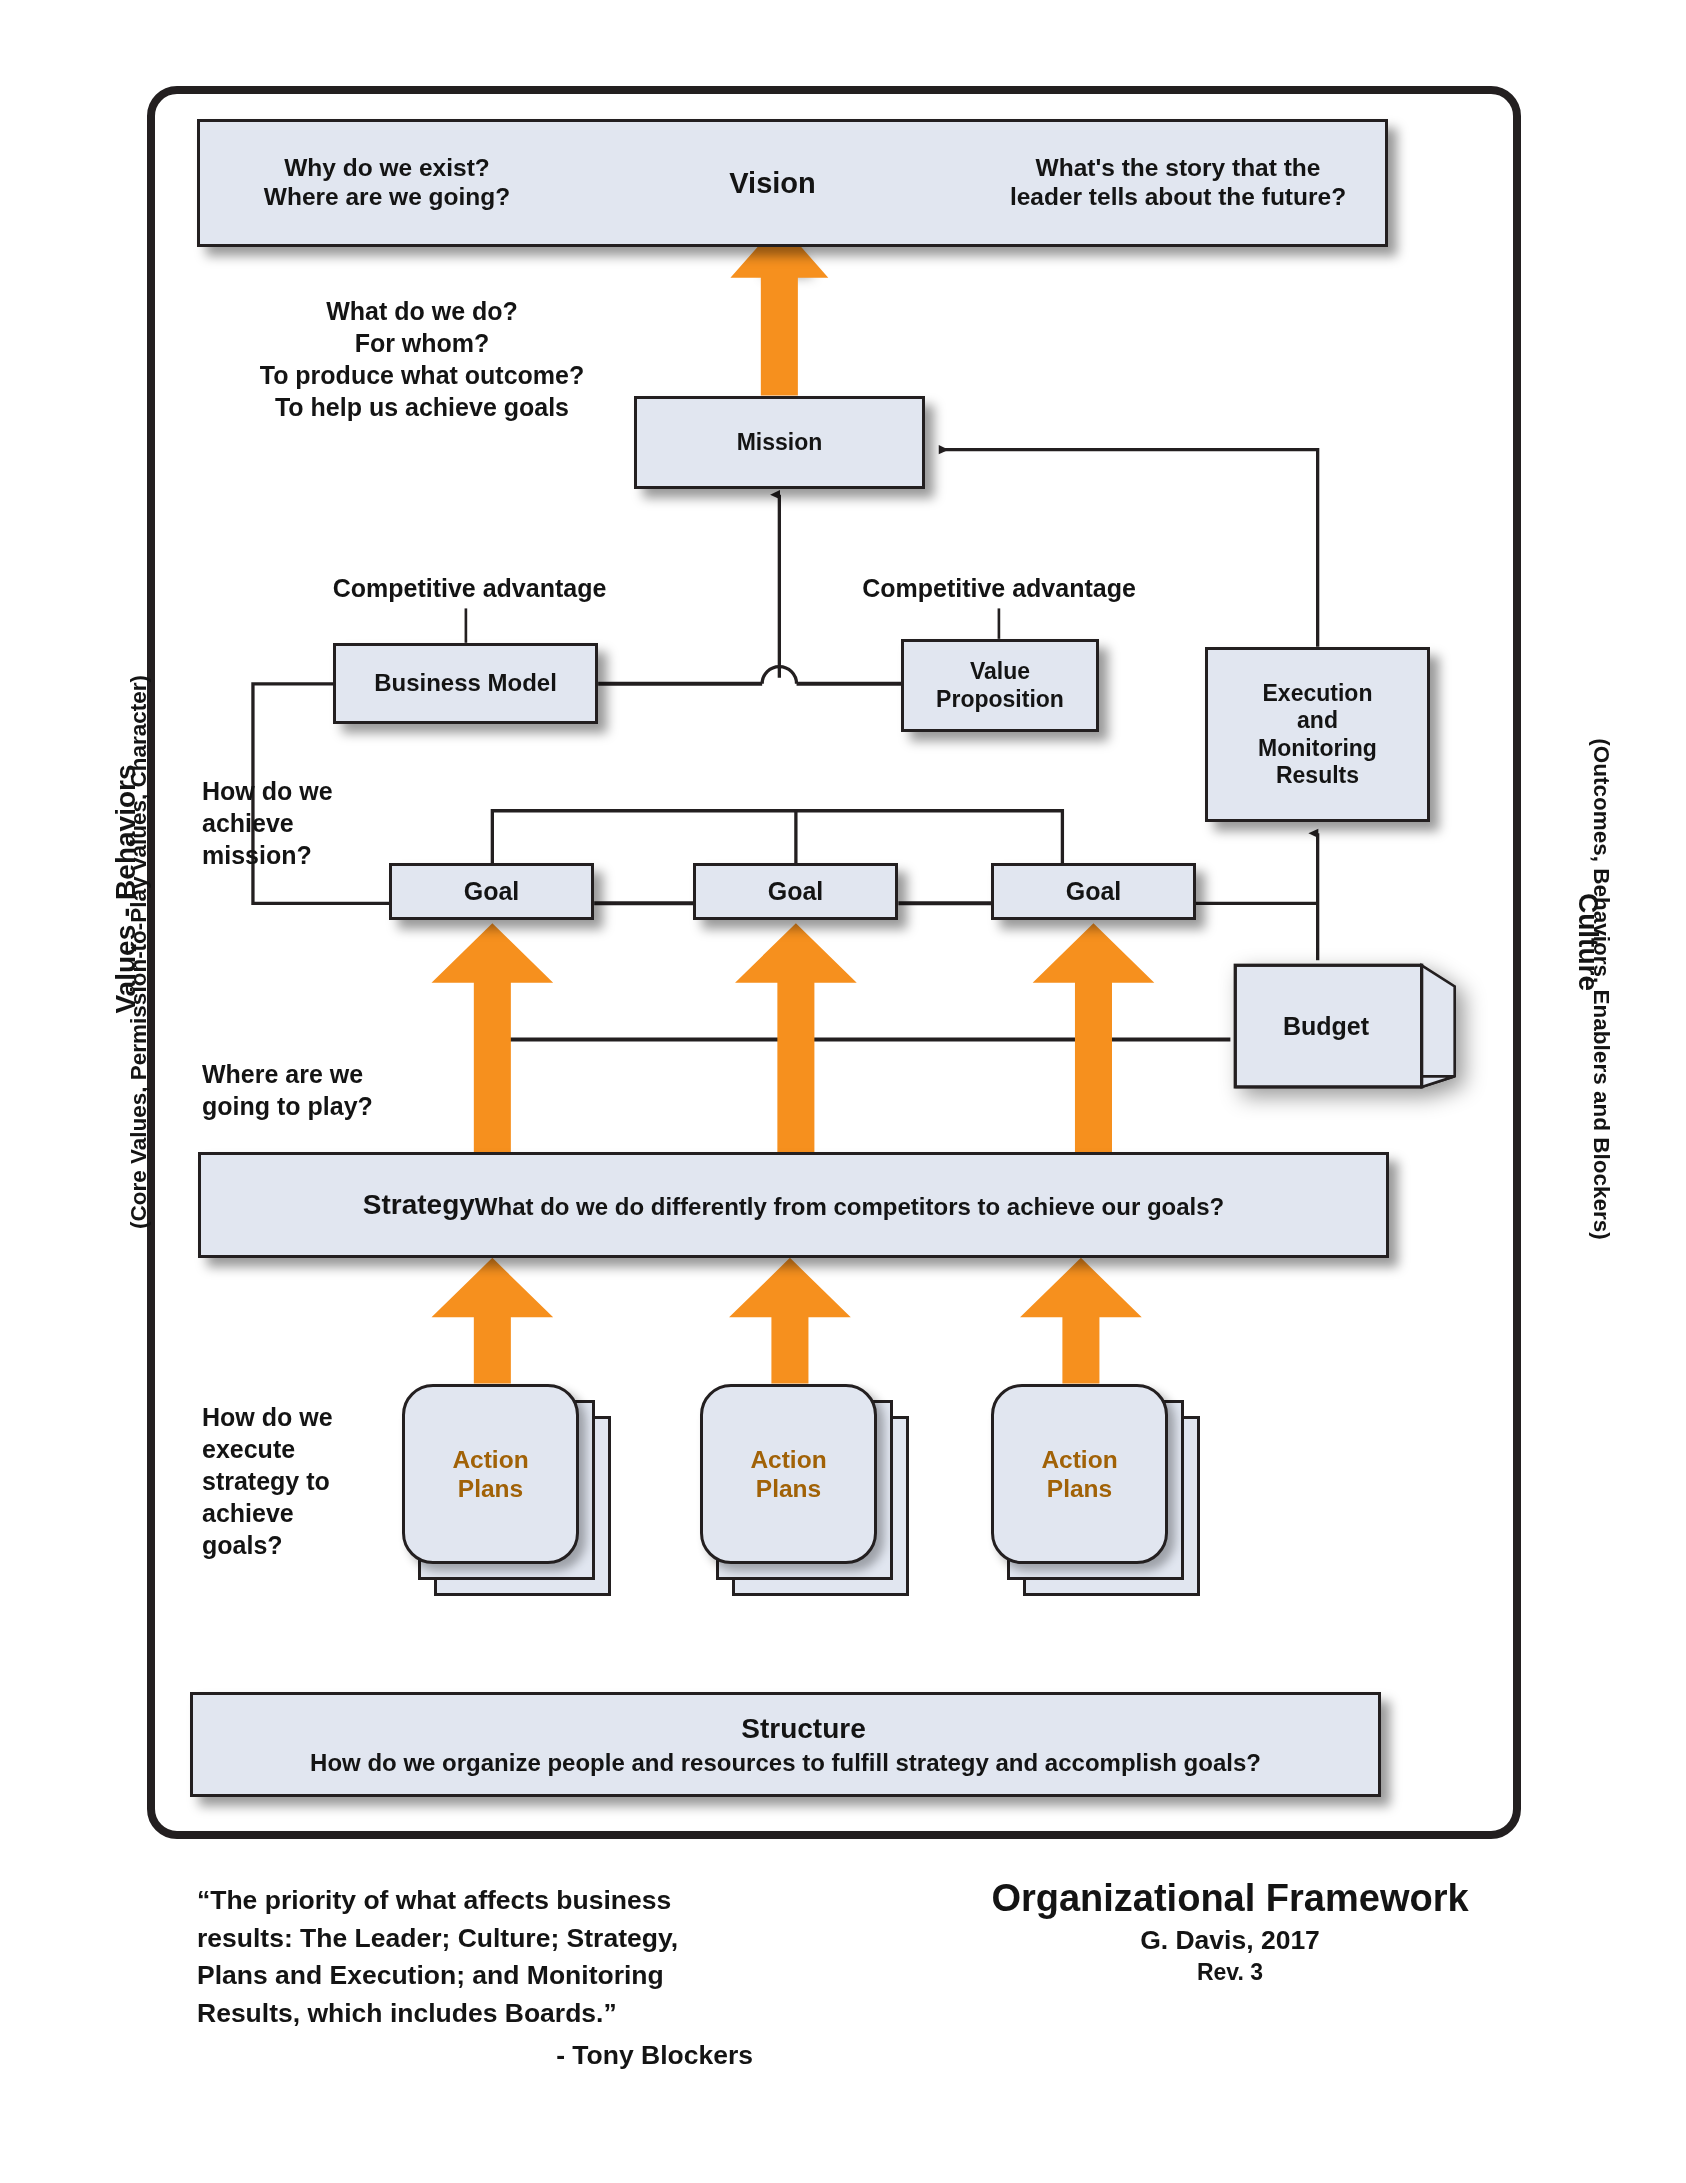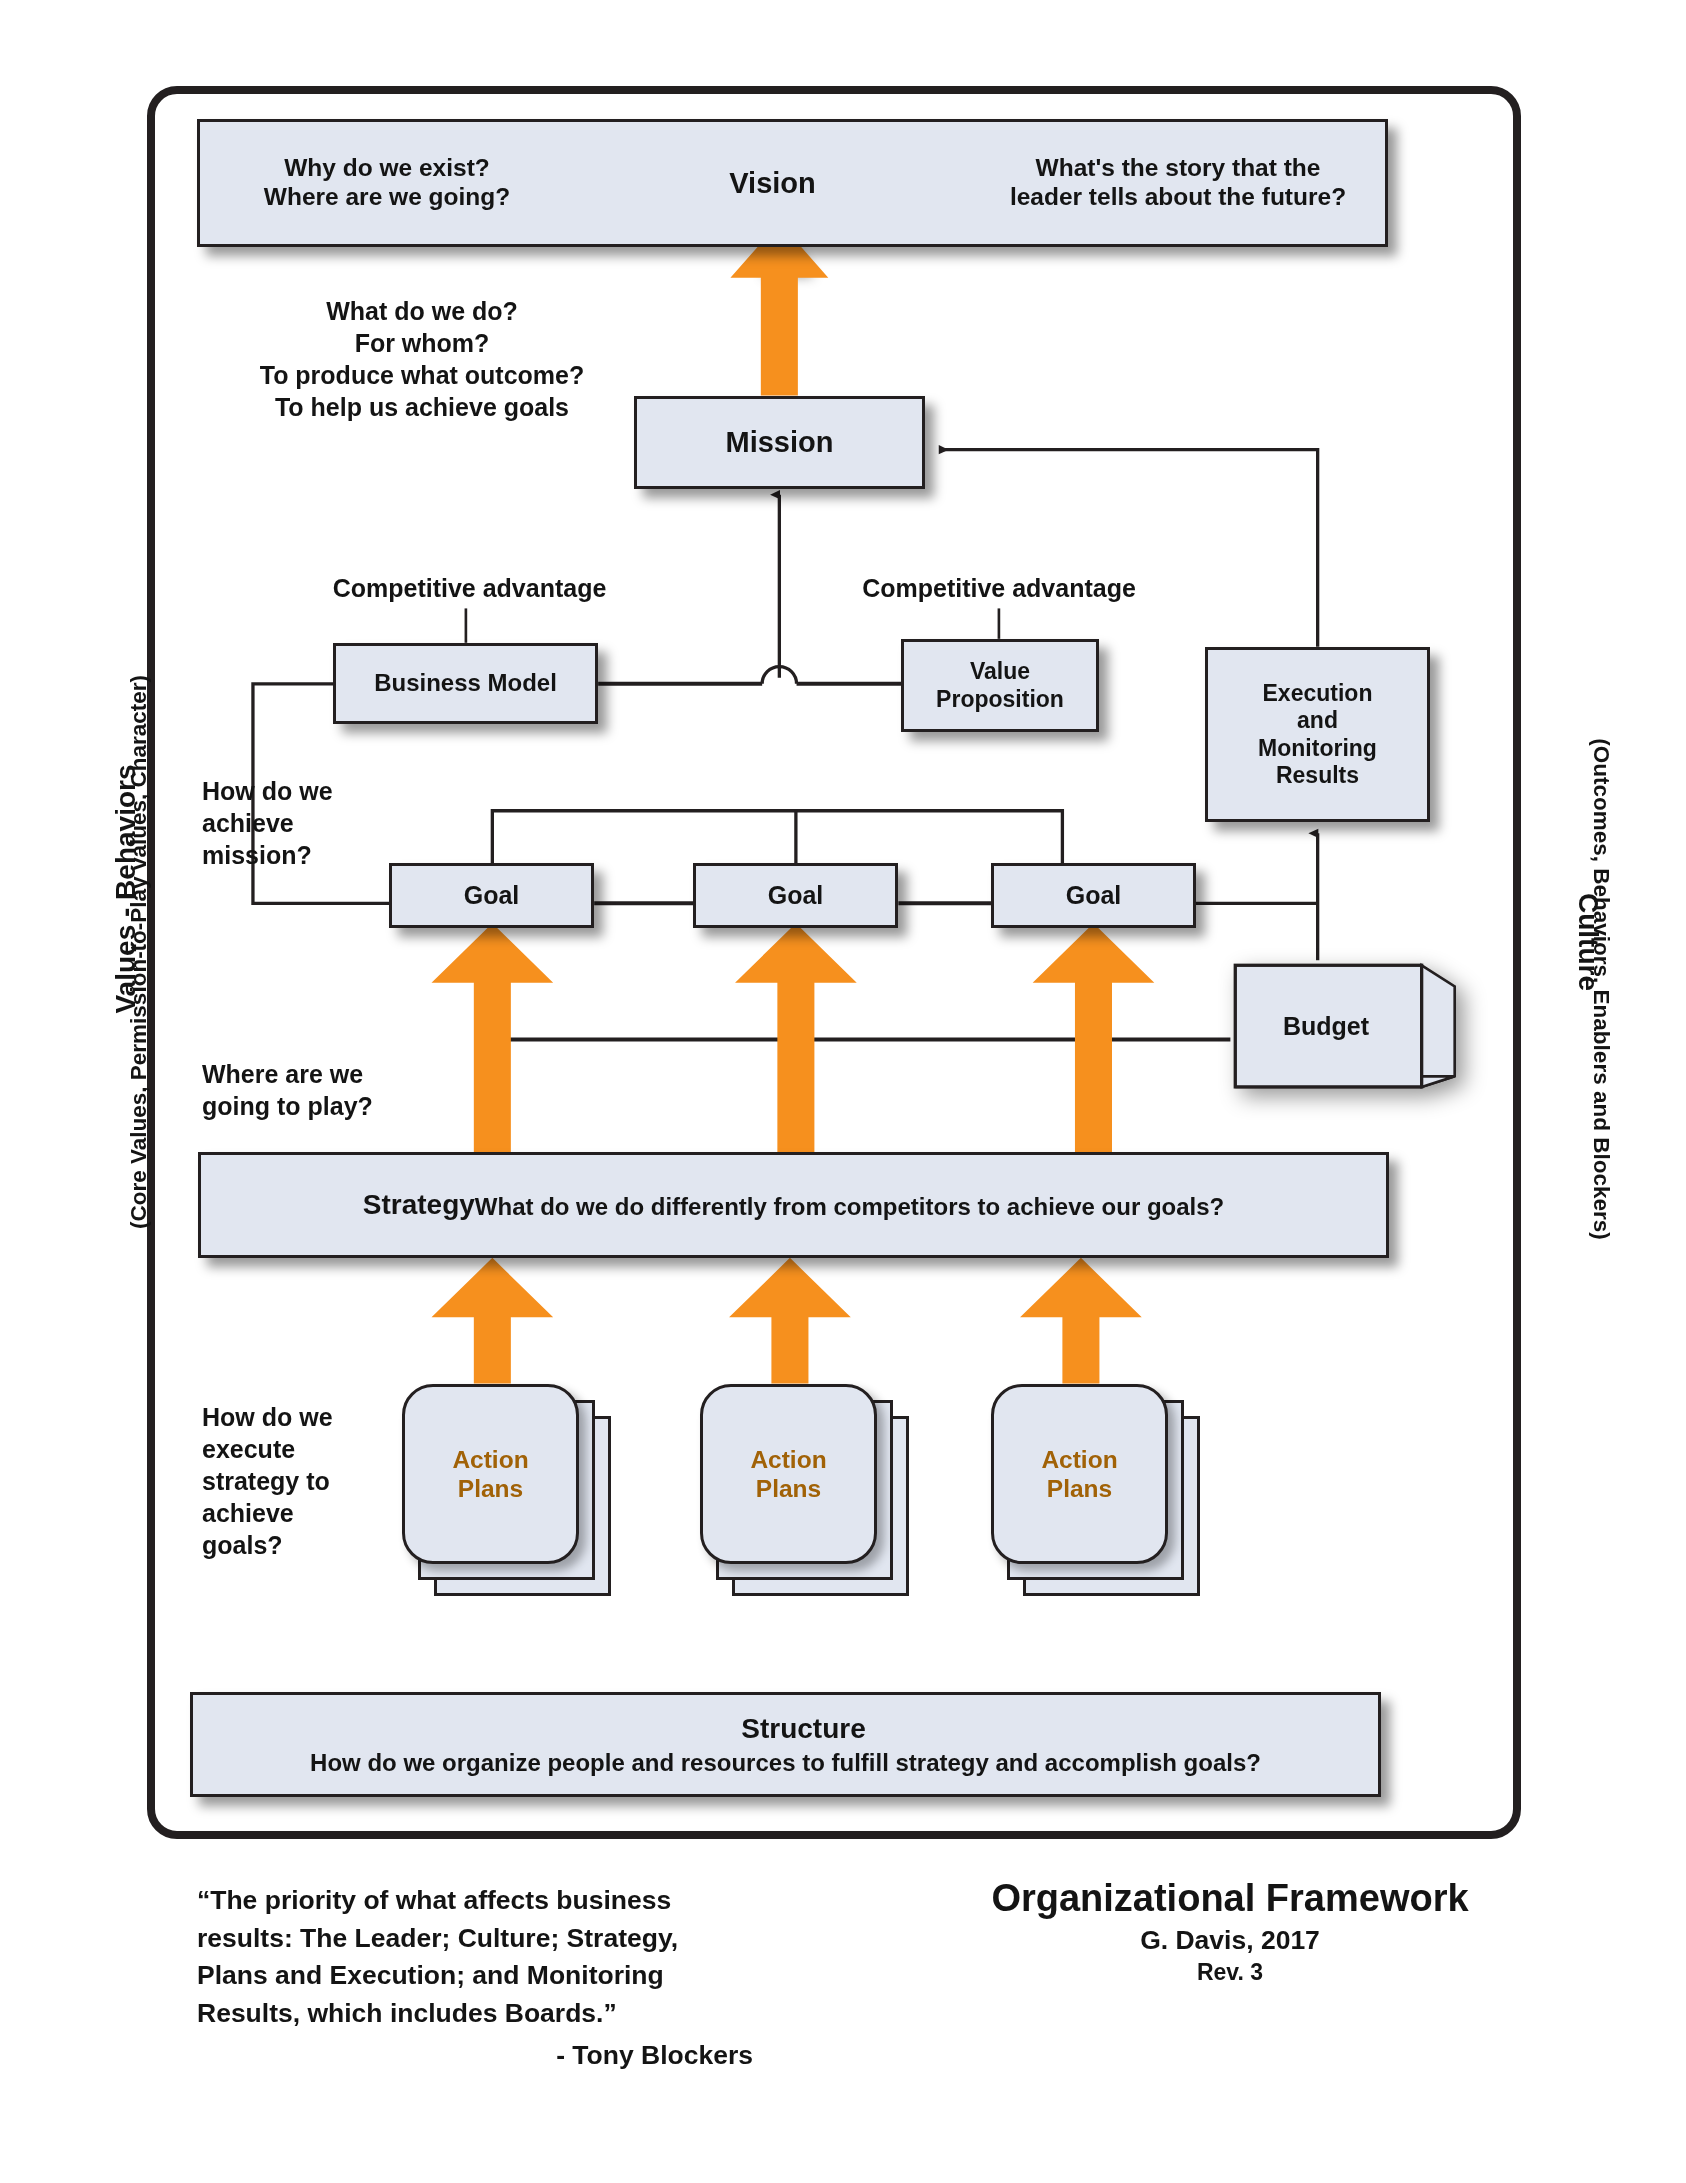--- a/index.html
+++ b/index.html
@@ -70,21 +70,21 @@
   }
   .vi-left, .vi-right { font-size: 24.5px; white-space: pre-line; }
   .vi-left  { text-align: center; flex: 0 0 344px; }
   .vi-mid   { font-size: 29px; text-align: center; flex: 0 0 198px; }
   .vi-right { text-align: center; flex: 0 0 384px; }
 
   
   #mission-box {
     left: 634px; top: 396px;
     width: 291px; height: 93px;
-    font-size: 29px;
+    font-size: 23px;
   }
 
   
   #business-model-box {
     left: 333px; top: 643px;
     width: 265px; height: 81px;
     font-size: 24px;
   }
 
   
@@ -99,21 +99,21 @@
   #execution-box {
     left: 1205px; top: 647px;
     width: 225px; height: 175px;
     font-size: 23px;
     white-space: pre-line;
   }
 
   
   .goal-box {
     top: 863px;
-    width: 205px; height: 65px;
+    width: 205px; height: 57px;
     font-size: 25px;
   }
   #goal-box-1 { left: 389px; }
   #goal-box-2 { left: 693px; }
   #goal-box-3 { left: 991px; }
 
   
   #budget-wrap {
     position: absolute;
     left: 1230px; top: 960px;

